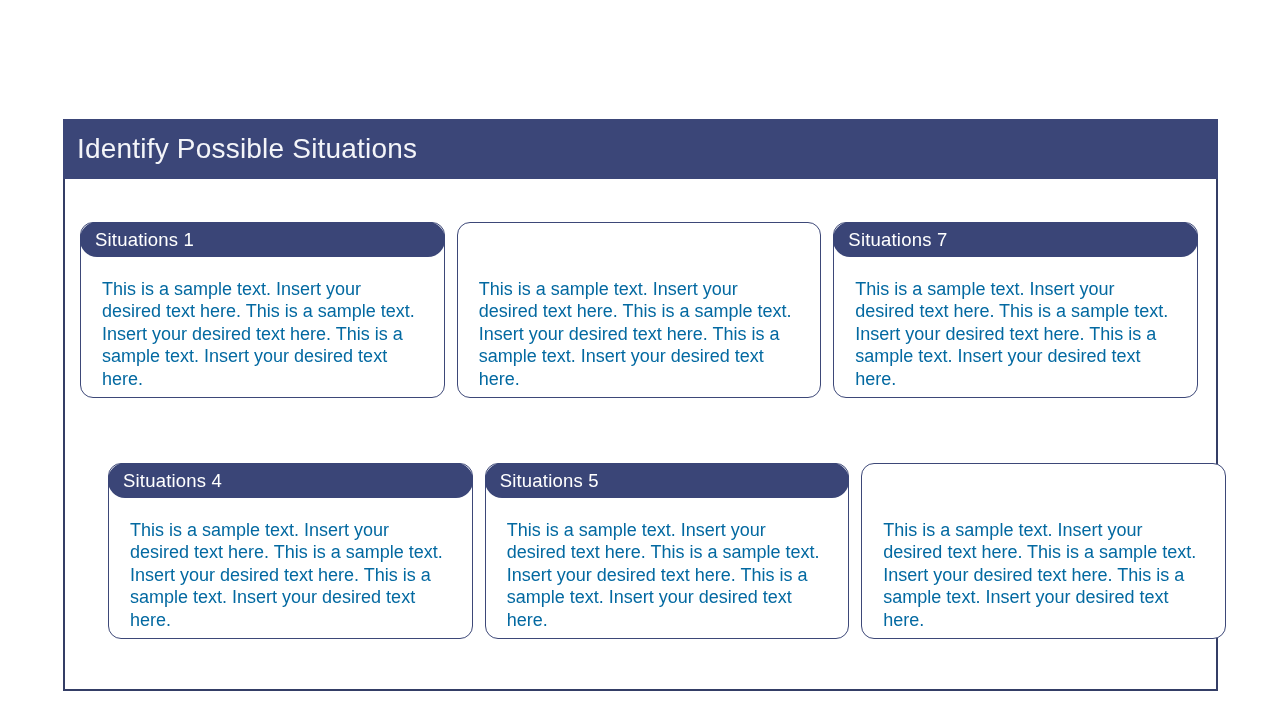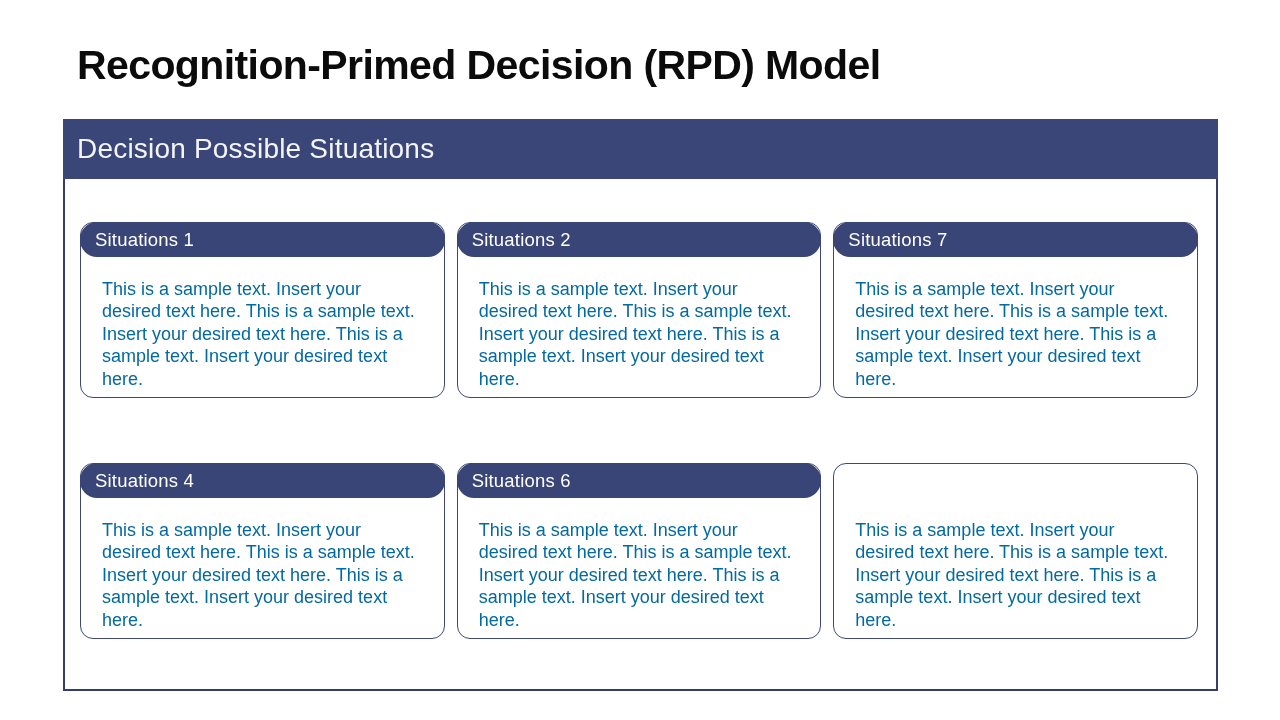--- a/index.html
+++ b/index.html
@@ -46,21 +46,21 @@
   }
   .row {
     position:absolute;
     left:15px;
     width:1118px;
     height:176px;
     display:flex;
     gap:12px;
   }
   .row-1 { top:101px;border-radius:27px; }
-  .row-2 { top:342px; }
+  .row-2 { top:342px;margin-left:28px; }
   .card {
     position:relative;
     flex:1;
     background:#ffffff;
     border:1px solid #3d4878;
     border-radius:13px;
   }
   .card-header {
     position:absolute;
     top:-1px; left:-1px; right:-1px;
@@ -84,41 +84,37 @@
     font-size:18px;
     line-height:22.4px;
     color:#0369a1;
   }
 </style>
 </head>
 <body>
 
 <div class="slide">
 
-  <h1 class="title">Recognition-Primed Decision (RPD) Model</h1>
 
   <div class="panel">
 
     <div class="panel-header">
-      <span>Decision Possible Situations</span>
+      <span>Identify Possible Situations</span>
     </div>
 
     <div class="row row-1">
 
       <div class="card">
         <div class="card-header">
           <span>Situations 1</span>
         </div>
         <p class="card-body">This is a sample text. Insert your desired text here. This is a sample text. Insert your desired text here. This is a sample text. Insert your desired text here.</p>
       </div>
 
       <div class="card">
-        <div class="card-header">
-          <span>Situations 2</span>
-        </div>
         <p class="card-body">This is a sample text. Insert your desired text here. This is a sample text. Insert your desired text here. This is a sample text. Insert your desired text here.</p>
       </div>
 
       <div class="card">
         <div class="card-header">
           <span>Situations 7</span>
         </div>
         <p class="card-body">This is a sample text. Insert your desired text here. This is a sample text. Insert your desired text here. This is a sample text. Insert your desired text here.</p>
       </div>
 
@@ -128,21 +124,21 @@
 
       <div class="card">
         <div class="card-header">
           <span>Situations 4</span>
         </div>
         <p class="card-body">This is a sample text. Insert your desired text here. This is a sample text. Insert your desired text here. This is a sample text. Insert your desired text here.</p>
       </div>
 
       <div class="card">
         <div class="card-header">
-          <span>Situations 6</span>
+          <span>Situations 5</span>
         </div>
         <p class="card-body">This is a sample text. Insert your desired text here. This is a sample text. Insert your desired text here. This is a sample text. Insert your desired text here.</p>
       </div>
 
       <div class="card">
         <p class="card-body">This is a sample text. Insert your desired text here. This is a sample text. Insert your desired text here. This is a sample text. Insert your desired text here.</p>
       </div>
 
     </div>
 

